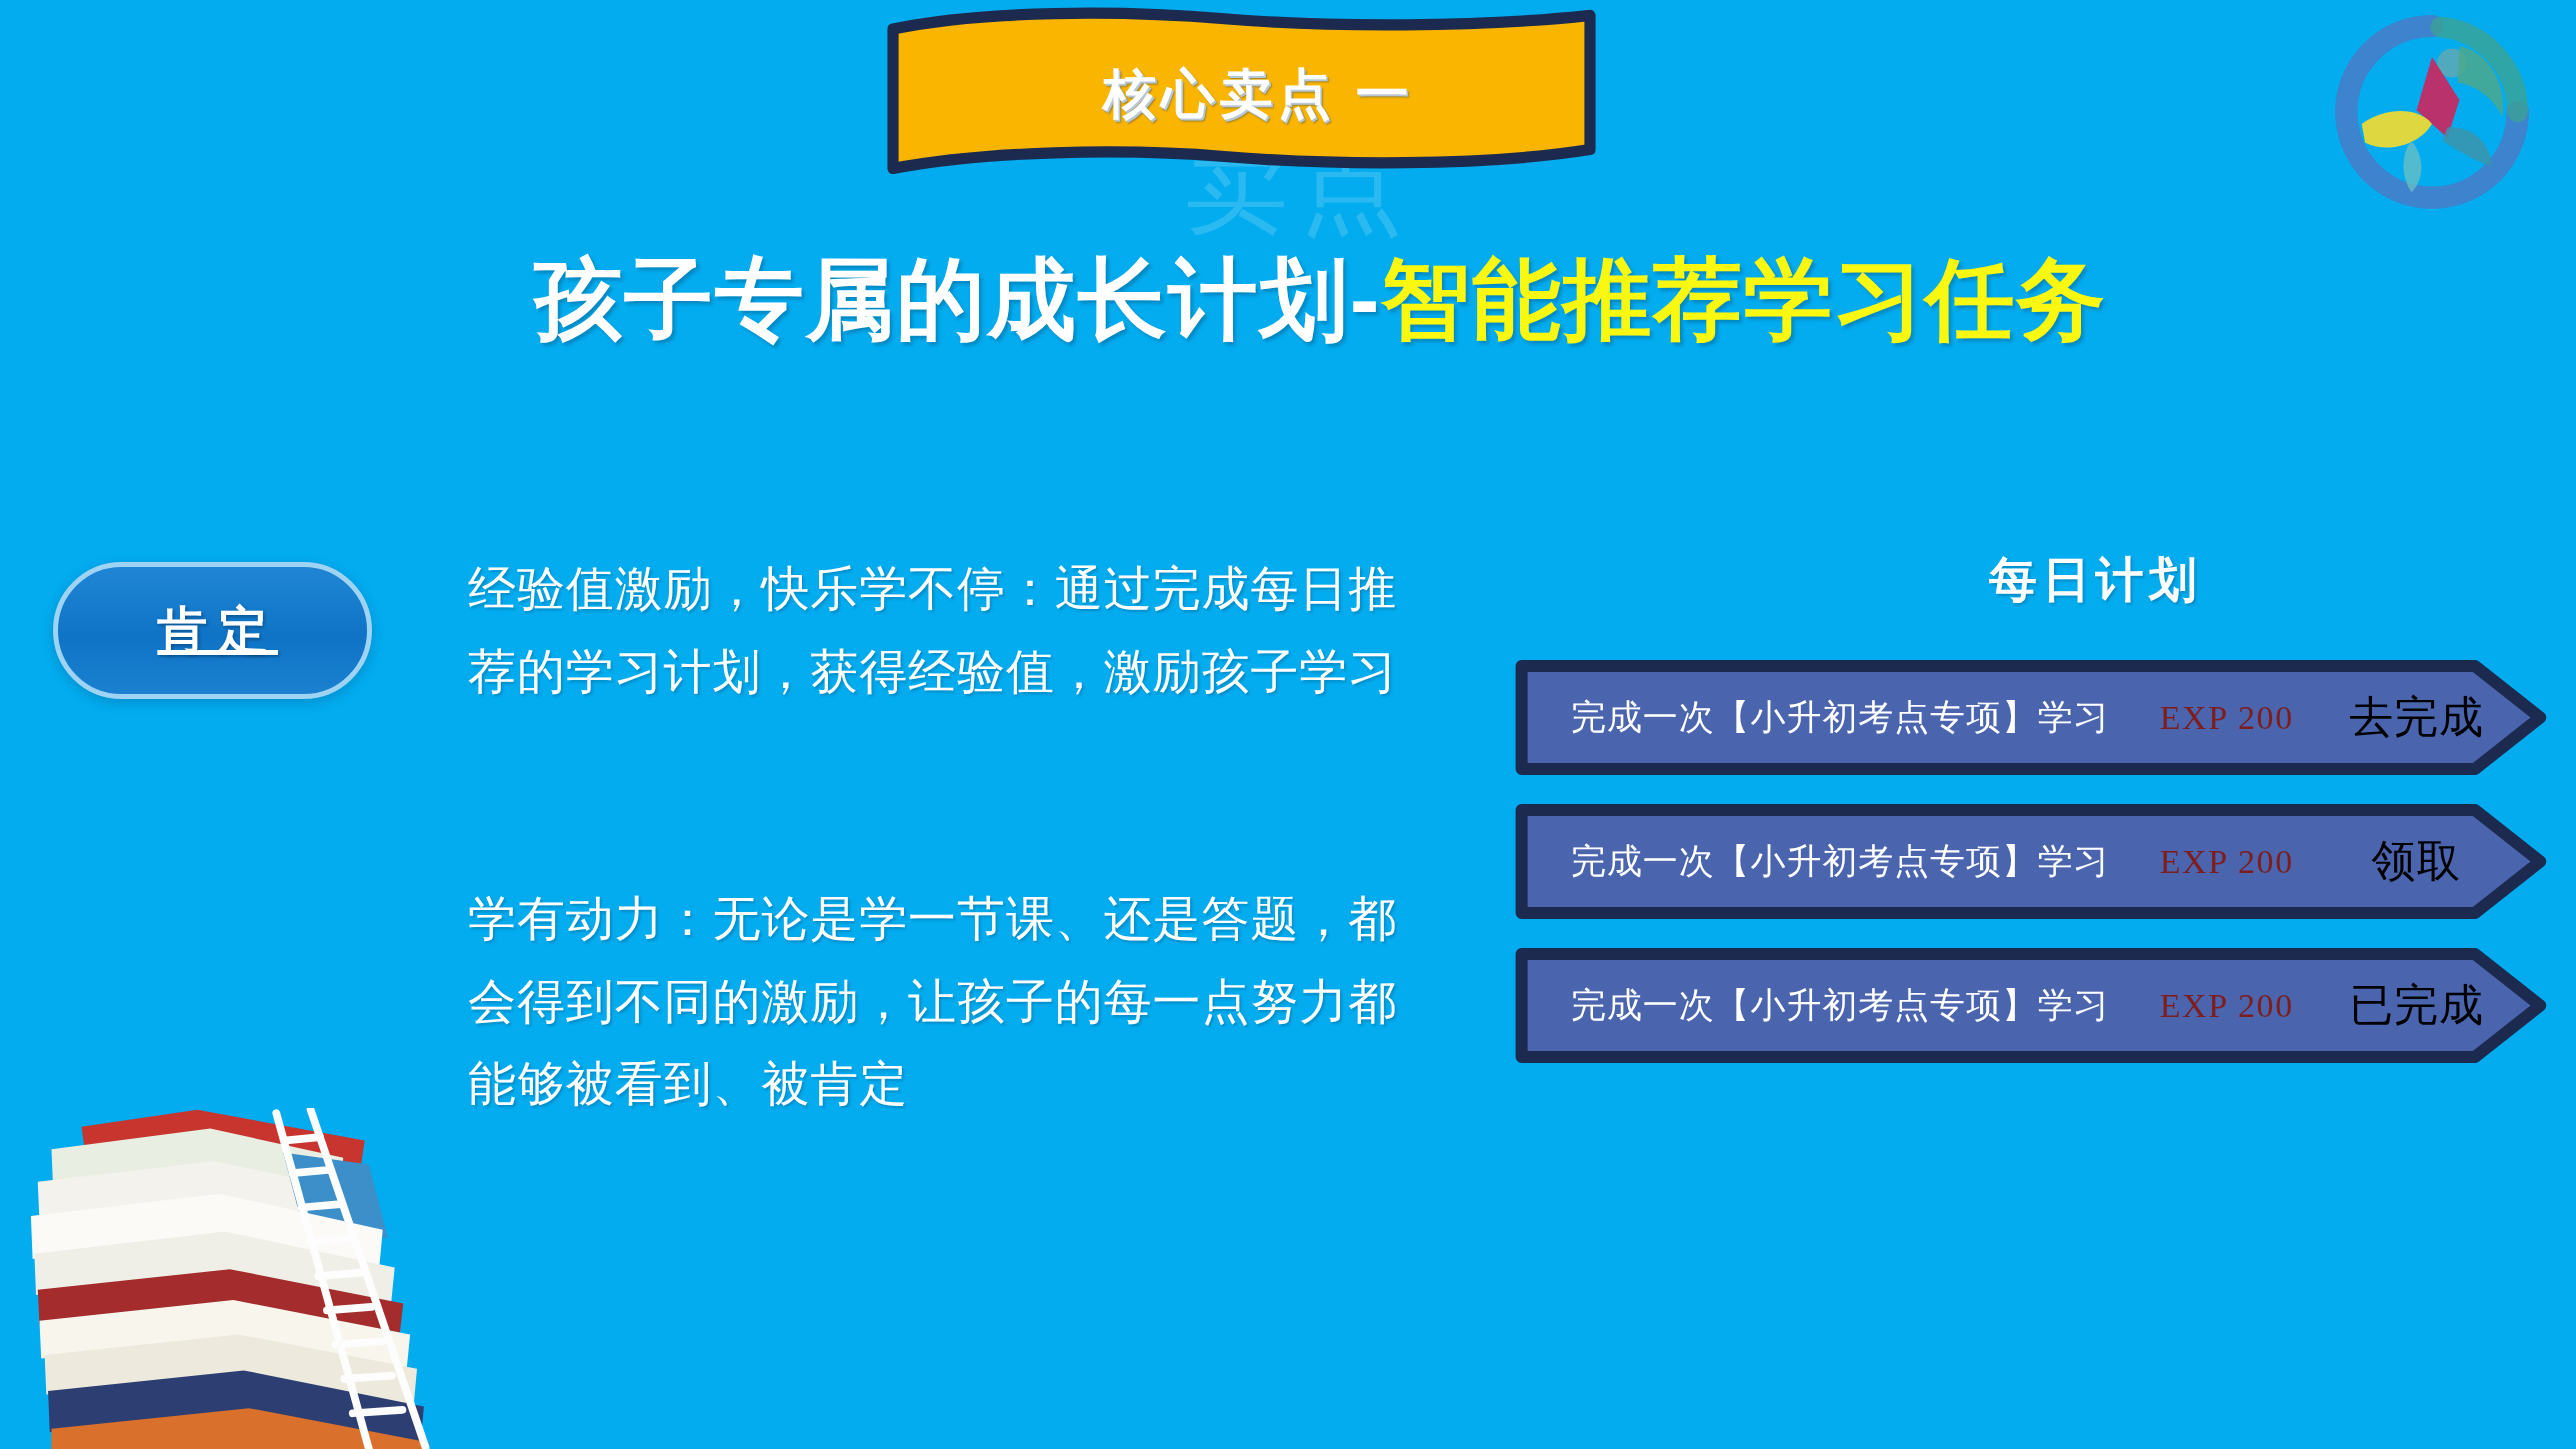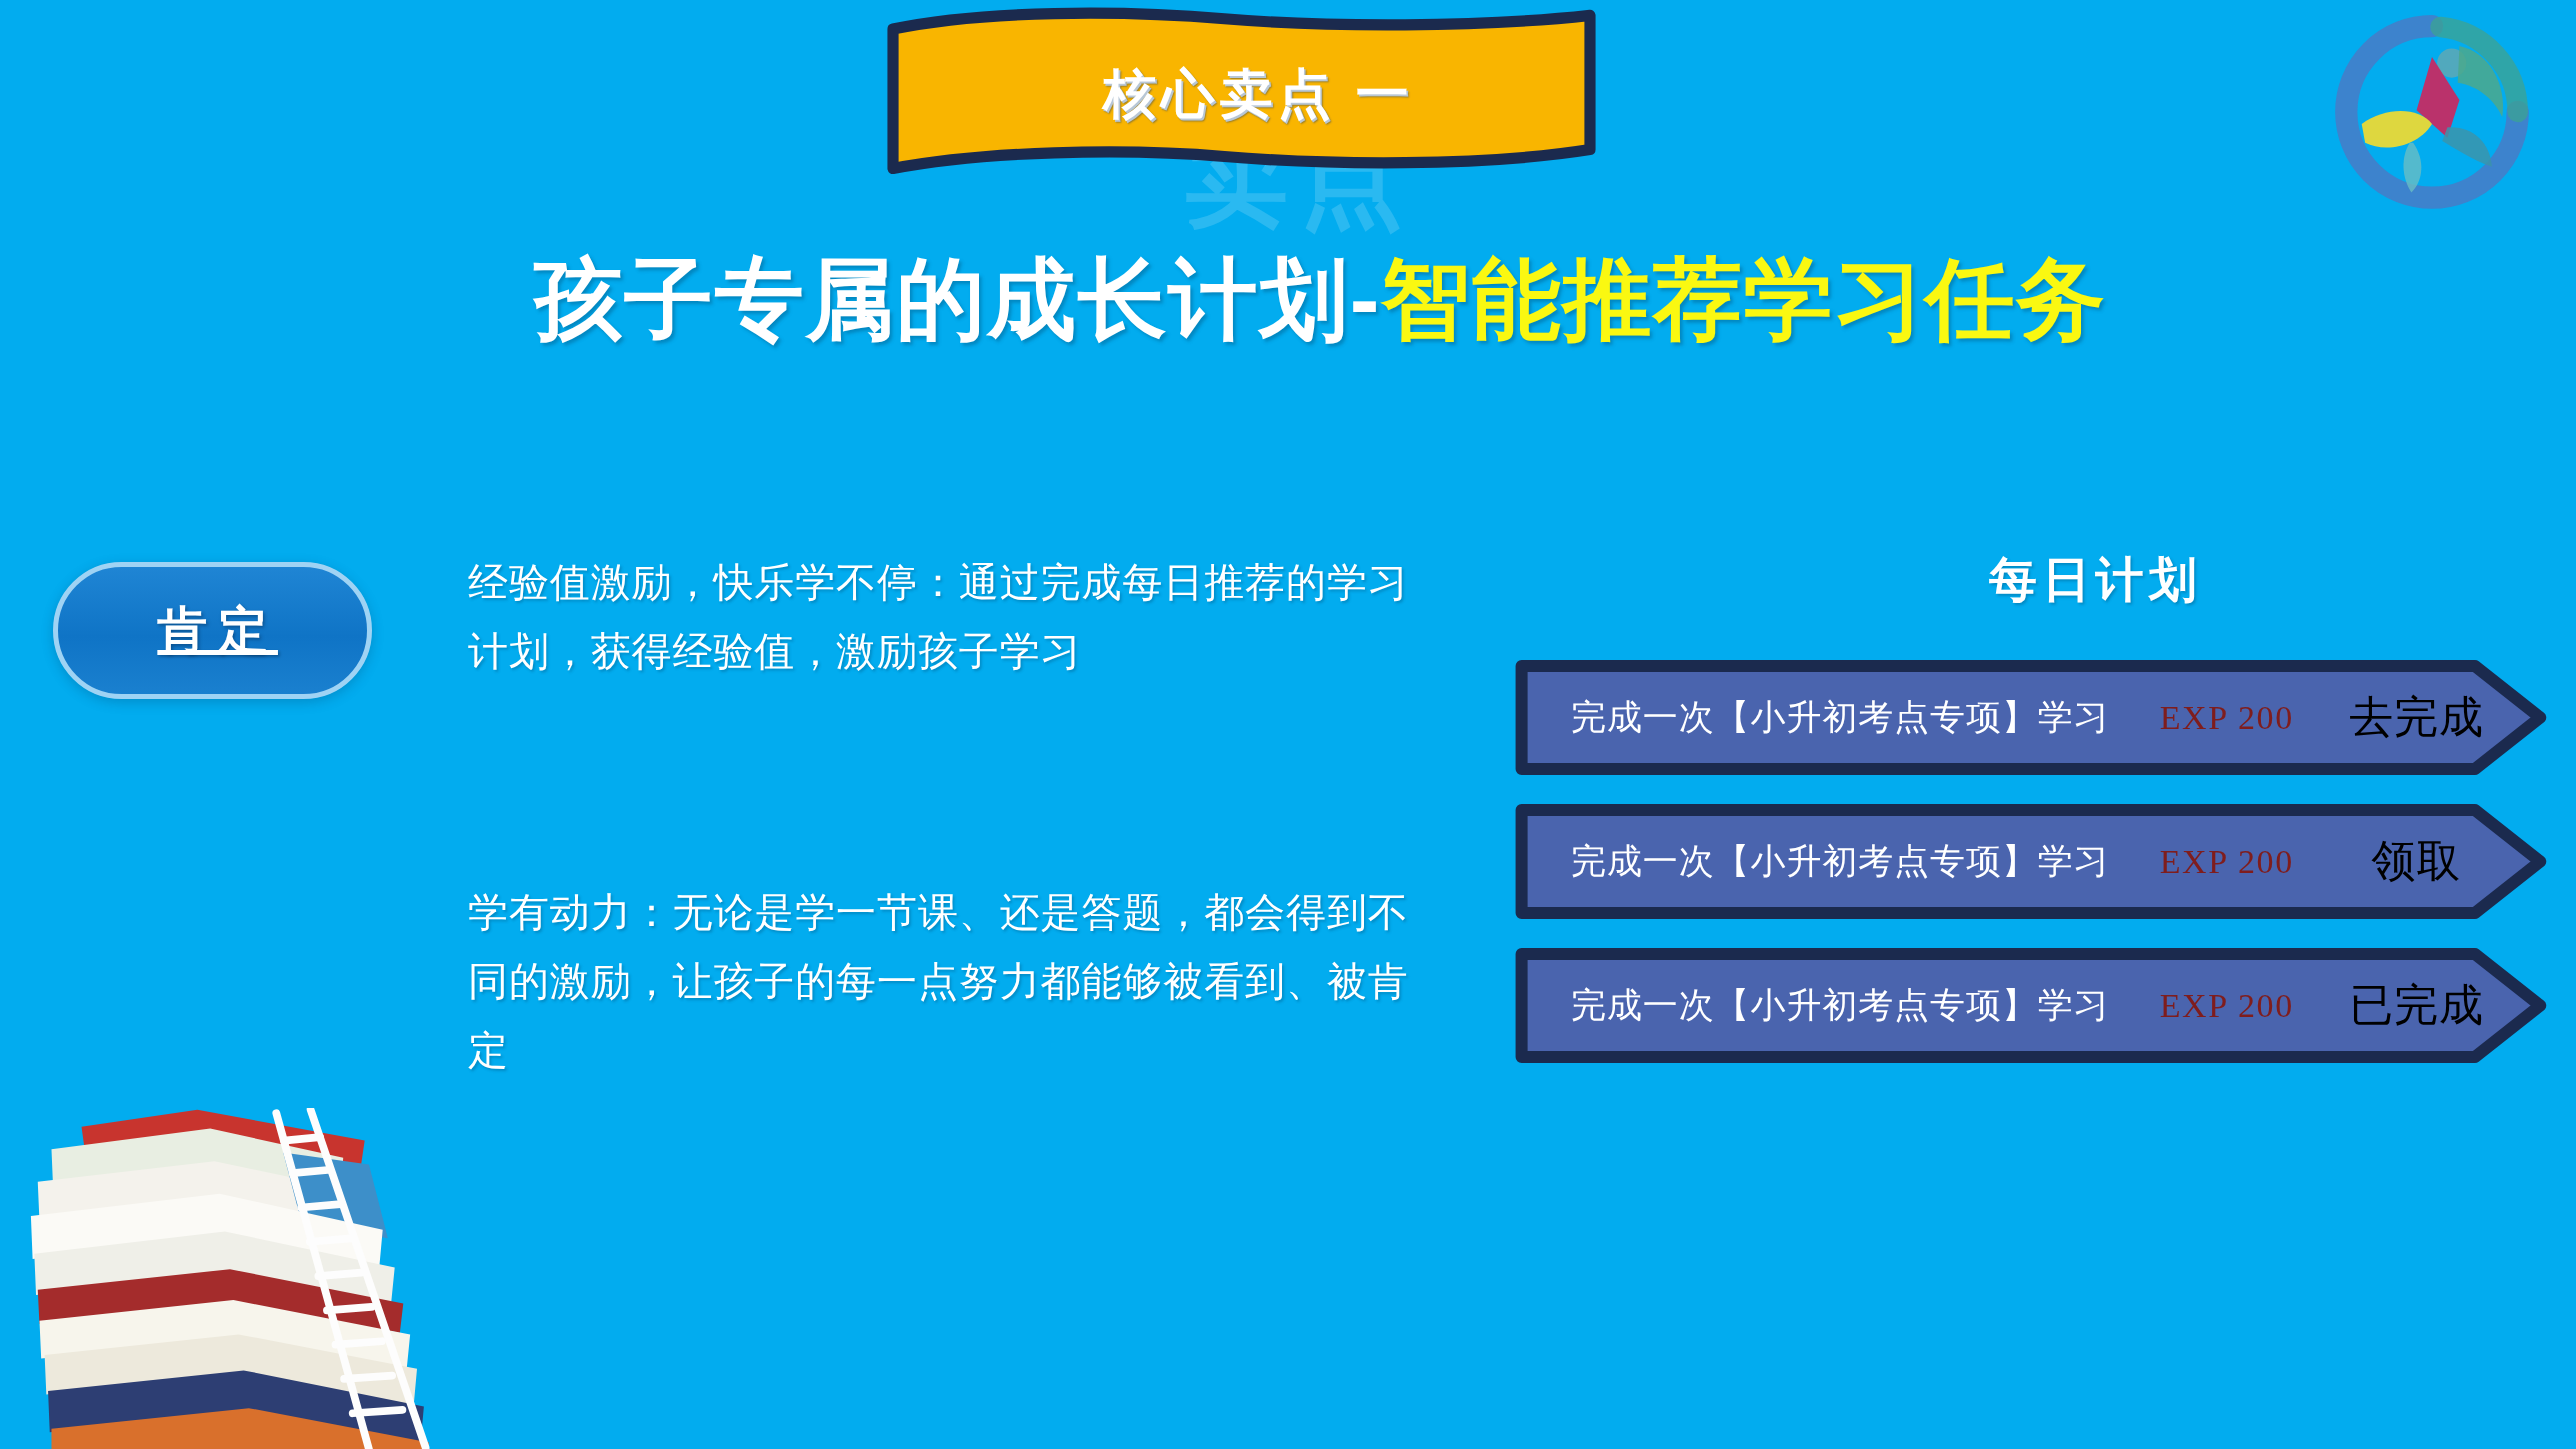--- a/index.html
+++ b/index.html
@@ -13,23 +13,23 @@
     height: 1449px;
     background: #02ACEF;
     overflow: hidden;
     font-family: "Liberation Sans", "DejaVu Sans", sans-serif;
   }
 
   
   .ghost-text {
     position: absolute;
     left: 1185px;
-    top: 112px;
+    top: 119px;
     font-size: 103px;
-    font-weight: 700;
+    font-weight: 400;
     letter-spacing: 12px;
     color: rgba(255,255,255,0.16);
     white-space: nowrap;
     user-select: none;
   }
 
   
   .ribbon-wrap {
     position: absolute;
     left: 881px;
@@ -97,21 +97,21 @@
     text-decoration: underline;
   }
   #badge-affirm { left: 53px; top: 562px; }
   #badge-motivate { left: 53px; top: 900px; }
 
   
   .para {
     position: absolute;
     width: 953px;
     color: #ffffff;
-    font-size: 40px;
+    font-size: 48px;
     line-height: 1.72;
     letter-spacing: 0.9px;
     text-shadow: 1.7px 1.7px 2.6px rgba(0,60,100,0.3);
   }
   #para-1 { left: 468px; top: 548px; }
   #para-2 { left: 468px; top: 878px; }
 
   
   .plan-title {
     position: absolute;

